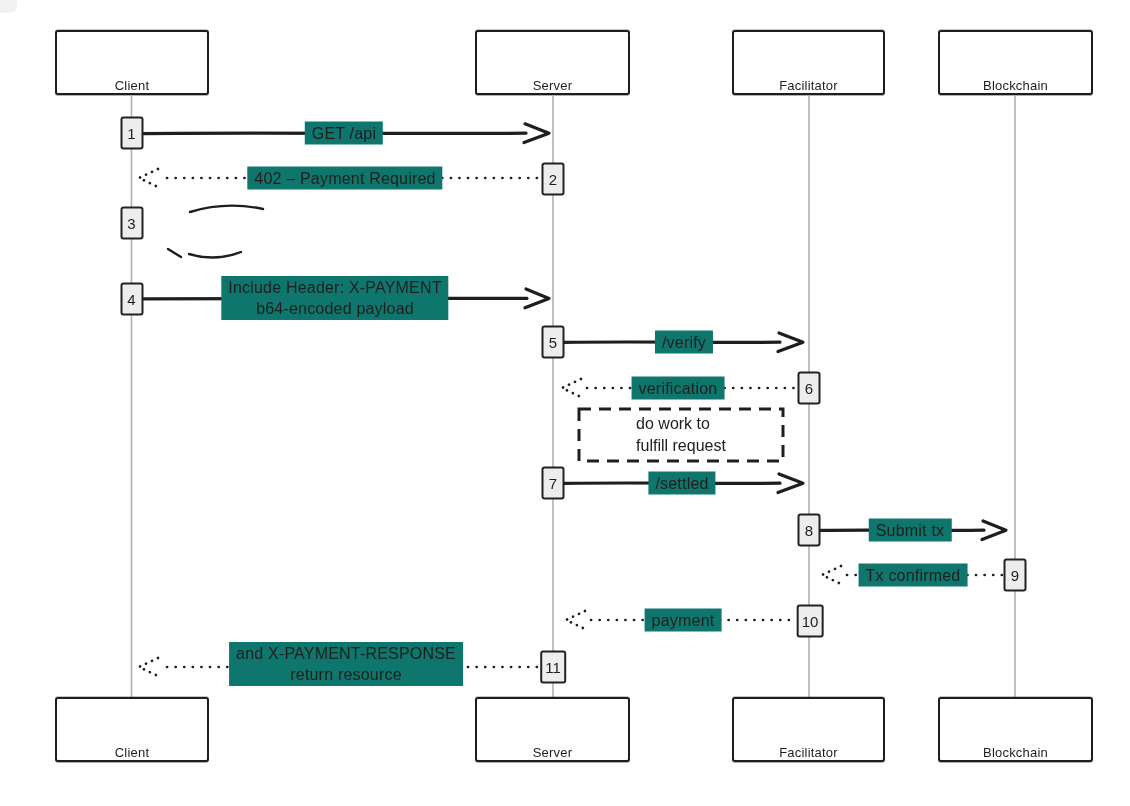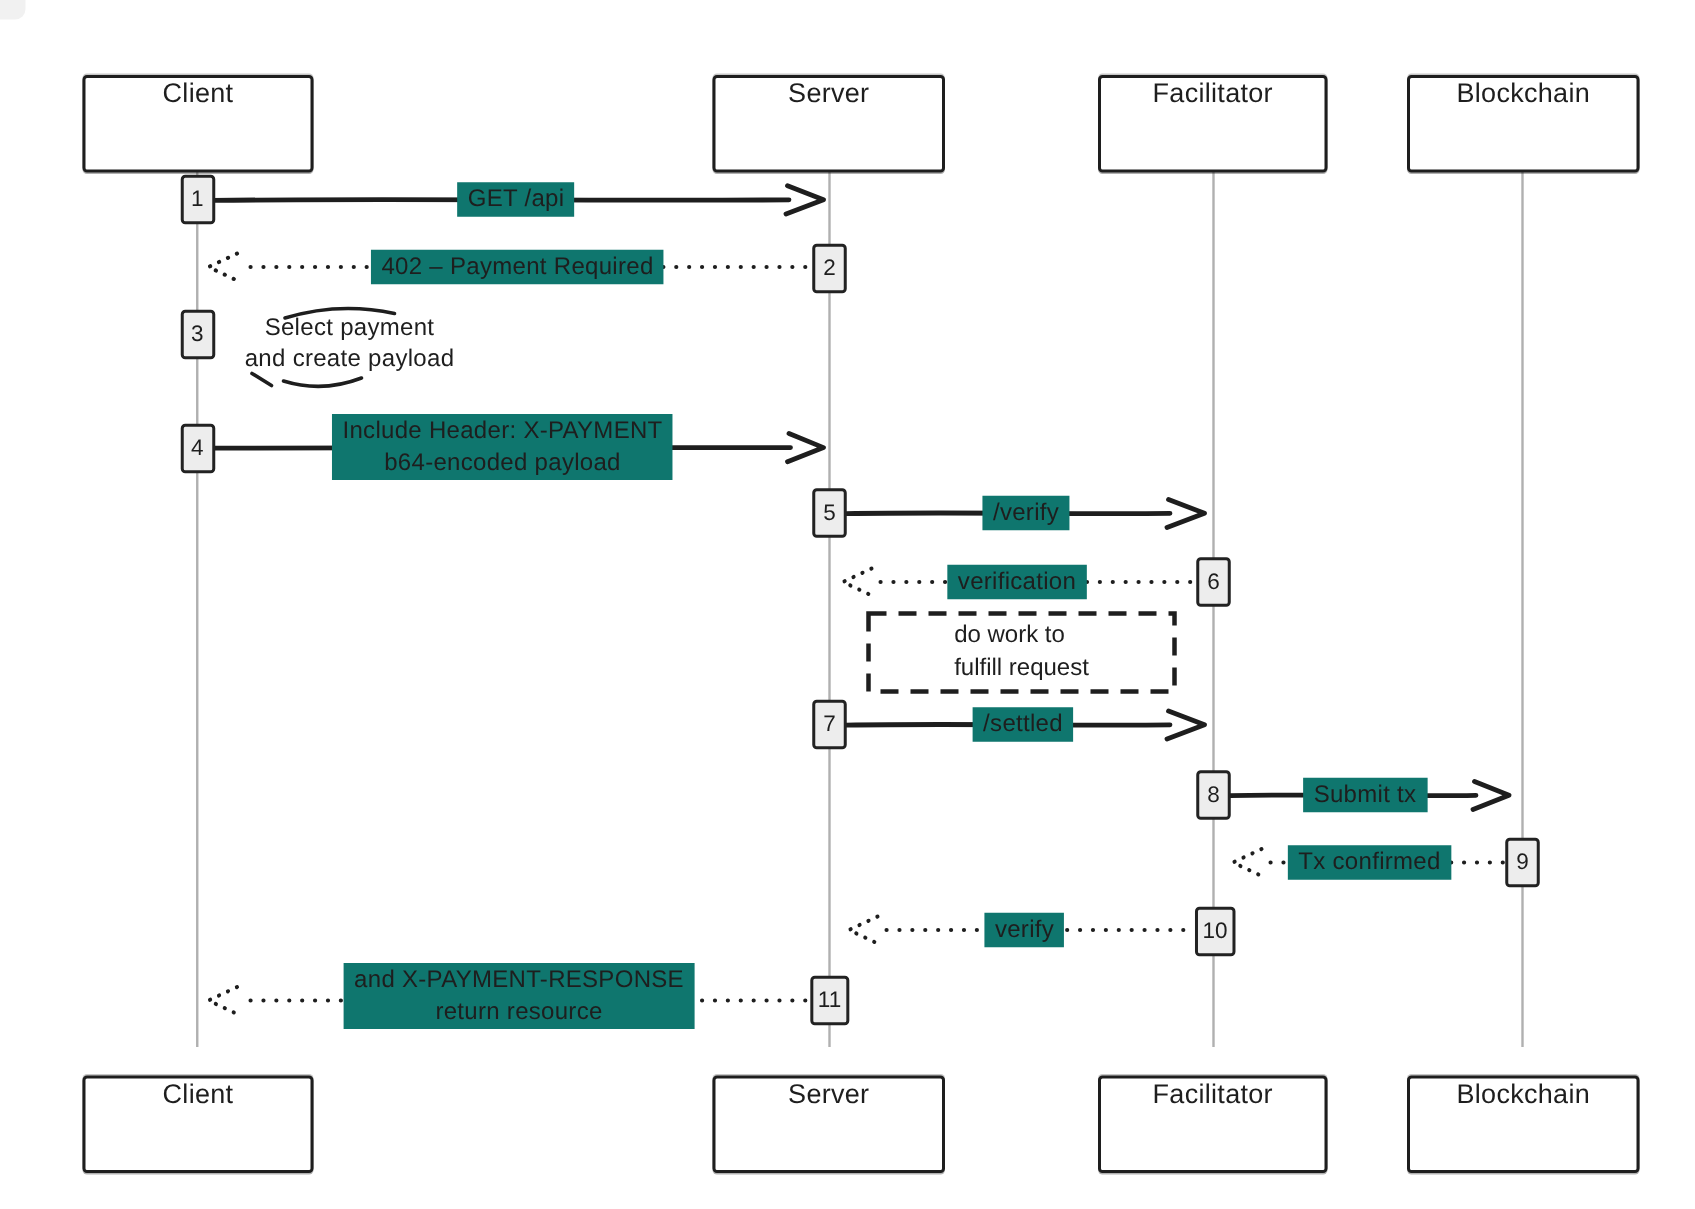--- a/index.html
+++ b/index.html
@@ -10,22 +10,22 @@
   .strokes{position:absolute;left:0;top:0;z-index:1;}
   .lifeline{stroke:#b0b0b0;stroke-width:1.6;}
   .solidline{stroke:#1e1e1e;stroke-width:3.2;fill:none;stroke-linecap:round;stroke-linejoin:round;}
   .solidhead{stroke:#1e1e1e;stroke-width:3.2;fill:none;stroke-linecap:round;stroke-linejoin:round;}
   .dotline{stroke:#1e1e1e;stroke-width:2.7;fill:none;stroke-linecap:round;stroke-dasharray:0.1 8.5;}
   .dothead{stroke:#1e1e1e;stroke-width:2.7;fill:none;stroke-linecap:round;stroke-dasharray:0.1 6.5;}
   .squiggle{stroke:#1e1e1e;stroke-width:2.4;fill:none;stroke-linecap:round;}
   .notebox{stroke:#1e1e1e;stroke-width:3;fill:#ffffff;stroke-dasharray:12 8;}
   .actor{
     position:absolute;height:61px;border:2.5px solid #1e1e1e;border-radius:3px;
-    background:#ffffff;display:flex;align-items:flex-start;justify-content:center;
-    font-size:18px;letter-spacing:0.2px;z-index:3;box-shadow:0 1px 0 rgba(30,30,30,0.35), 0 -1px 0 rgba(30,30,30,0.25);margin-top:20px;
+    background:#ffffff;display:flex;align-items:flex-end;justify-content:center;
+    font-size:13px;letter-spacing:0.2px;z-index:3;box-shadow:0 1px 0 rgba(30,30,30,0.35), 0 -1px 0 rgba(30,30,30,0.25);
   }
   .badge{
     position:absolute;transform:translate(-50%,-50%);z-index:4;
     min-width:13px;height:29px;line-height:29px;padding:0 3px;text-align:center;
     background:#ededed;border:2.2px solid #222222;border-radius:3px;
     font-size:15px;color:#1e1e1e;
   }
   .msg-label{
     position:absolute;transform:translate(-50%,-50%);z-index:2;
     background:#0f766e;padding:1px 7px;font-size:16px;letter-spacing:0.2px;
@@ -150,36 +150,32 @@
   <div class="badge" style="left:809px;top:388px">6</div>
   <div class="badge" style="left:553px;top:483px">7</div>
   <div class="badge" style="left:809px;top:530px">8</div>
   <div class="badge" style="left:1015px;top:575px">9</div>
   <div class="badge" style="left:810px;top:621px">10</div>
   <div class="badge" style="left:553px;top:667px">11</div>
 
   <div class="msg-label" style="left:344px;top:133px">GET /api</div>
   <div class="msg-label" style="left:345px;top:178px">402 – Payment Required</div>
 
-  <div class="msg-label bare" style="left:233px;top:229px">
-    <div>Select payment</div>
-    <div>and create payload</div>
-  </div>
 
   <div class="msg-label" style="left:335px;top:298px">
     <div>Include Header: X-PAYMENT</div>
     <div>b64-encoded payload</div>
   </div>
 
   <div class="msg-label" style="left:684px;top:342px">/verify</div>
   <div class="msg-label" style="left:678px;top:388px">verification</div>
   <div class="msg-label" style="left:682px;top:483px">/settled</div>
   <div class="msg-label" style="left:910px;top:530px">Submit tx</div>
   <div class="msg-label" style="left:913px;top:575px">Tx confirmed</div>
-  <div class="msg-label" style="left:683px;top:620px">verify</div>
+  <div class="msg-label" style="left:683px;top:620px">payment</div>
 
   <div class="msg-label" style="left:346px;top:664px">
     <div>and X-PAYMENT-RESPONSE</div>
     <div>return resource</div>
   </div>
 
   <div class="note-text" style="left:681px;top:435px">
     <div>do work to</div>
     <div>fulfill request</div>
   </div>

